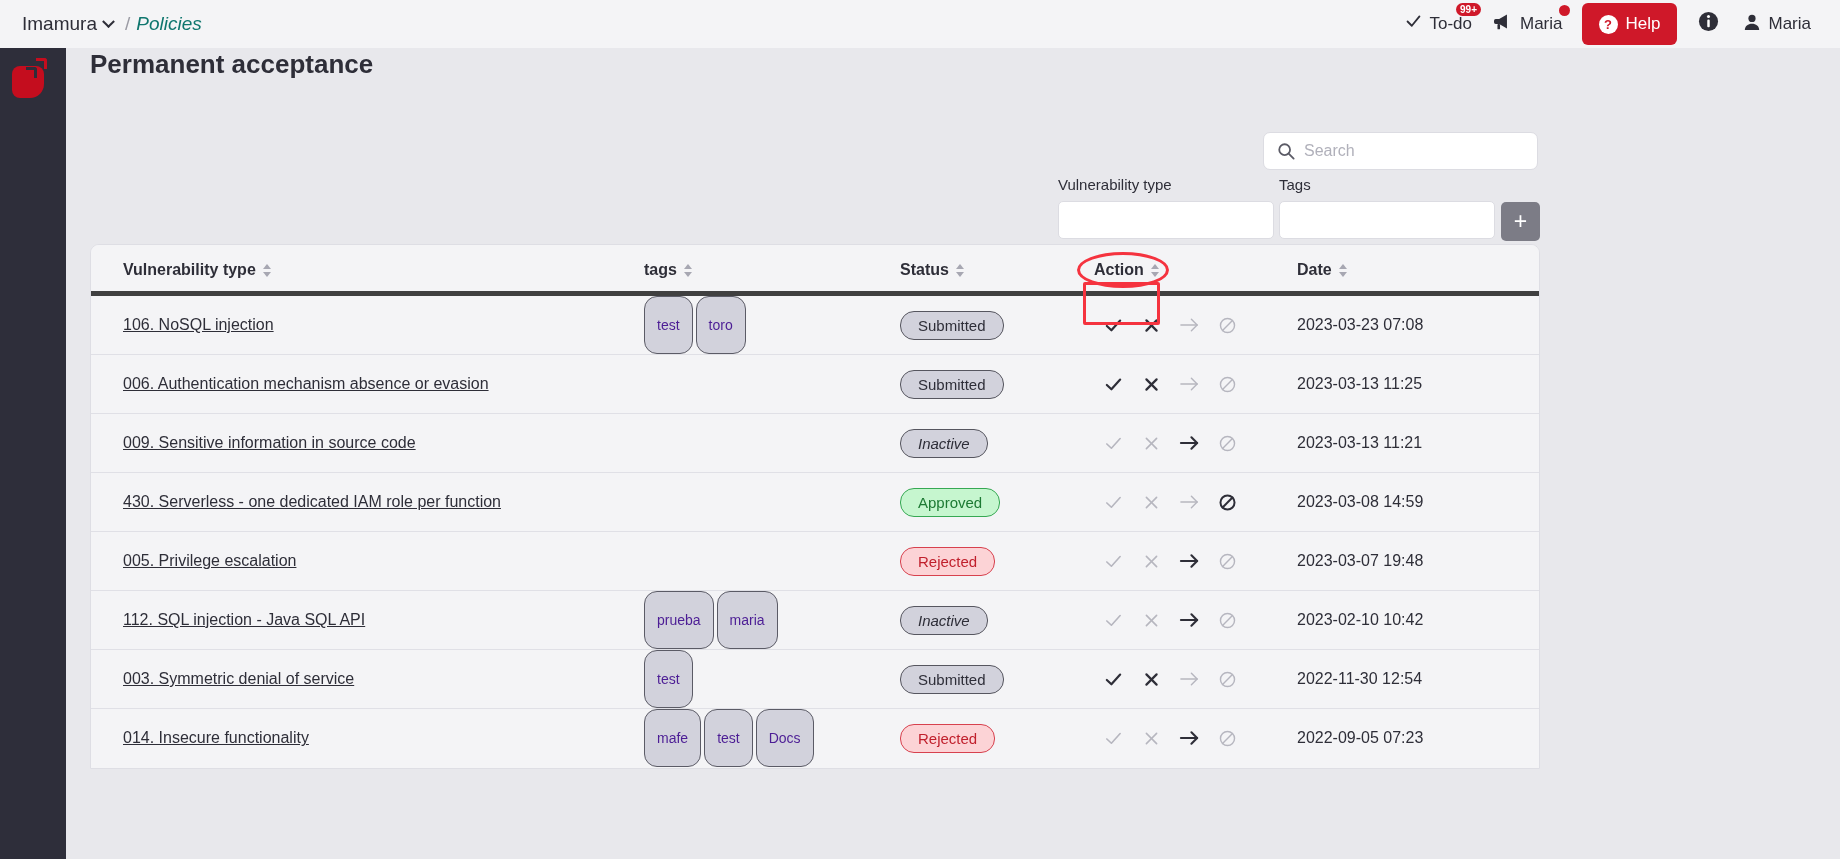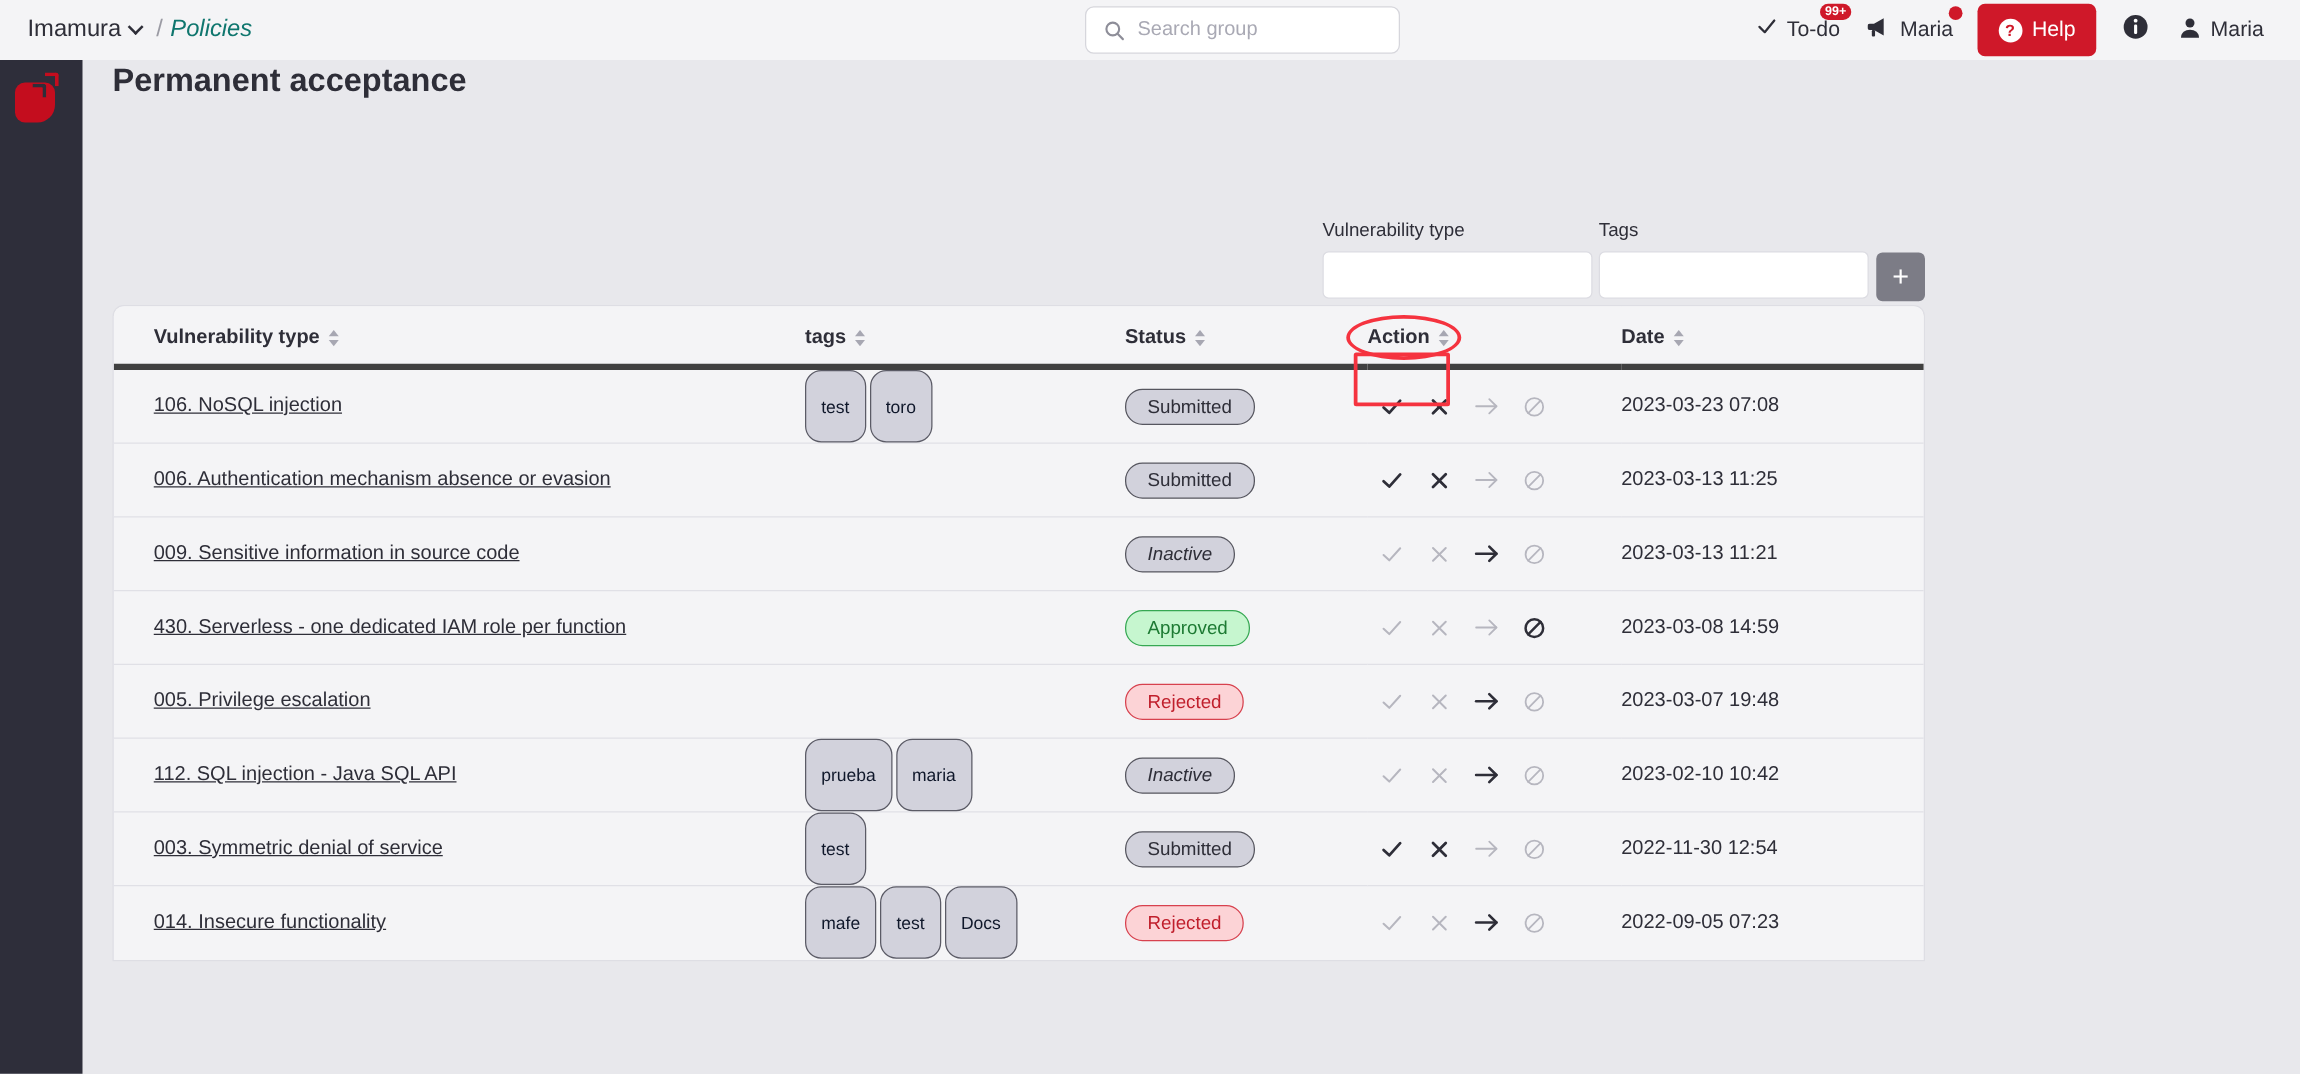--- a/index.html
+++ b/index.html
@@ -183,21 +183,21 @@
 
   .vt-link {
     color: #2e2e38; text-decoration: underline; font-size: 16px;
     margin-left: 32px; cursor: pointer;
   }
   .tags-cell { text-align: left; }
   .chip {
     display: inline-block;
     background: #d2d2dc; border: 1px solid #5b5b66;
     border-radius: 13px; padding: 20px 12px;
-    font-size: 14px; color: #0f172a; margin-right: 3px;
+    font-size: 14px; color: #4c1d95; margin-right: 3px;
   }
   .status-cell { text-align: left; }
   .pill {
     display: inline-block; border-radius: 14px;
     padding: 5px 17px; font-size: 15px; border: 1px solid;
   }
   .pill.submitted { background: #d2d2dc; border-color: #56565f; color: #2e2e38; }
   .pill.inactive  { background: #d2d2dc; border-color: #56565f; color: #2e2e38; font-style: italic; }
   .pill.approved  { background: #c6f6cf; border-color: #36a853; color: #1d7a33; }
   .pill.rejected  { background: #fcd3d6; border-color: #d7414e; color: #c01f2c; }
@@ -226,29 +226,20 @@
 <body>
 
 <div class="topbar">
   <div class="brandcrumb">
     <span class="org">Imamura</span>
     <span class="chev"></span>
     <span class="slash">/</span>
     <span class="crumb-link">Policies</span>
   </div>
 
-  <div class="grp-search">
-    <span style="margin:0 10px 0 14px;display:flex;">
-      <svg width="17" height="17" viewBox="0 0 20 20" fill="none" stroke="#8e8e99" stroke-width="2">
-        <circle cx="8.5" cy="8.5" r="6"></circle>
-          <line x1="13" y1="13" x2="18" y2="18" stroke-linecap="round"></line>
-      </svg>
-    </span>
-    <span class="ph" title="Search group"><span id="gsp">Search group</span></span>
-  </div>
 
   <div class="nav-right">
     <div class="navitem">
       <span>
         <svg width="17" height="17" viewBox="0 0 20 20" fill="none" stroke="#2e2e38" stroke-width="2.1">
           <polyline points="3,10 8,15 17,4" stroke-linecap="round" stroke-linejoin="round"></polyline>
         </svg>
       </span>
       <span>To-do</span>
       <span class="badge99">99+</span>
@@ -299,20 +290,29 @@
       <div class="c2"></div>
   </div>
 </div>
 
 <div class="main">
 
   <div class="page-title">Permanent acceptance</div>
 
   <div class="filters">
 
+    <div class="top-search">
+      <span style="margin:0 9px 0 13px;display:flex;">
+        <svg width="18" height="18" viewBox="0 0 20 20" fill="none" stroke="#5b5b66" stroke-width="2">
+          <circle cx="8.5" cy="8.5" r="6"></circle>
+            <line x1="13" y1="13" x2="18.5" y2="18.5" stroke-linecap="round"></line>
+        </svg>
+      </span>
+      <span class="ph"><span id="tsp">Search</span></span>
+    </div>
 
     <div class="fgroup vt">
       <div class="flabel">Vulnerability type</div>
       <input class="finput" value="" style="">
     </div>
 
     <div class="fgroup tg">
       <div class="flabel">Tags</div>
       <input class="finput" value="" style="">
     </div>

